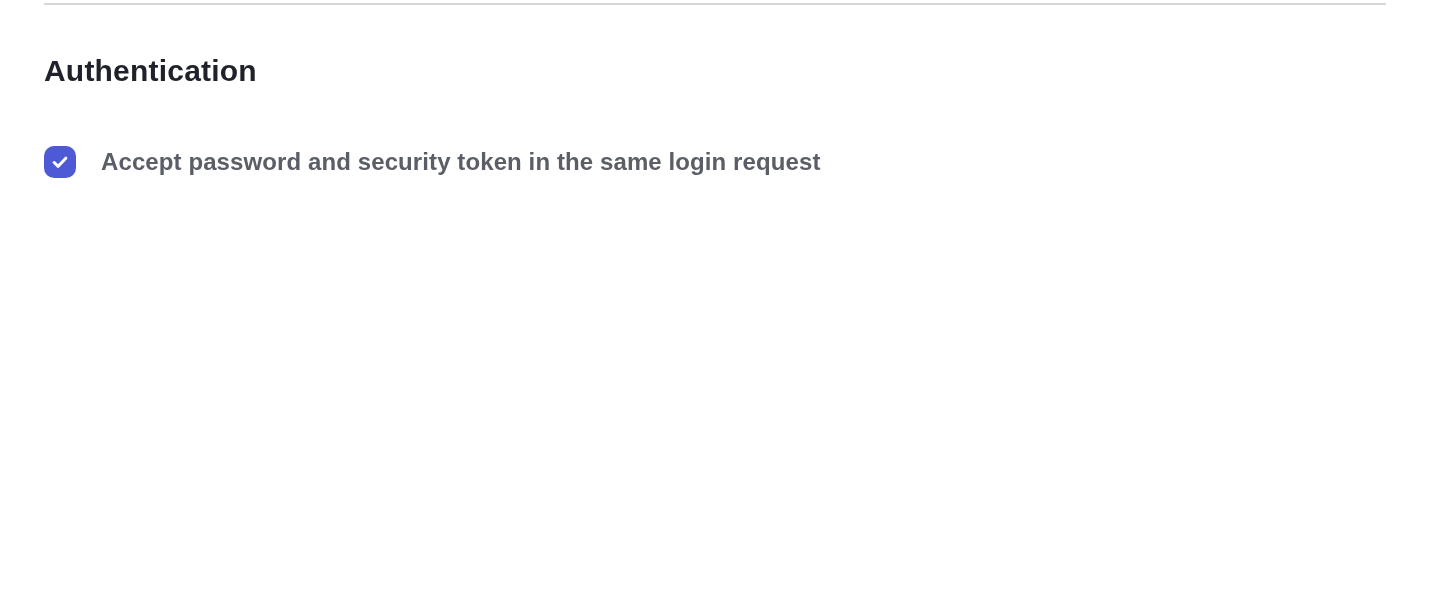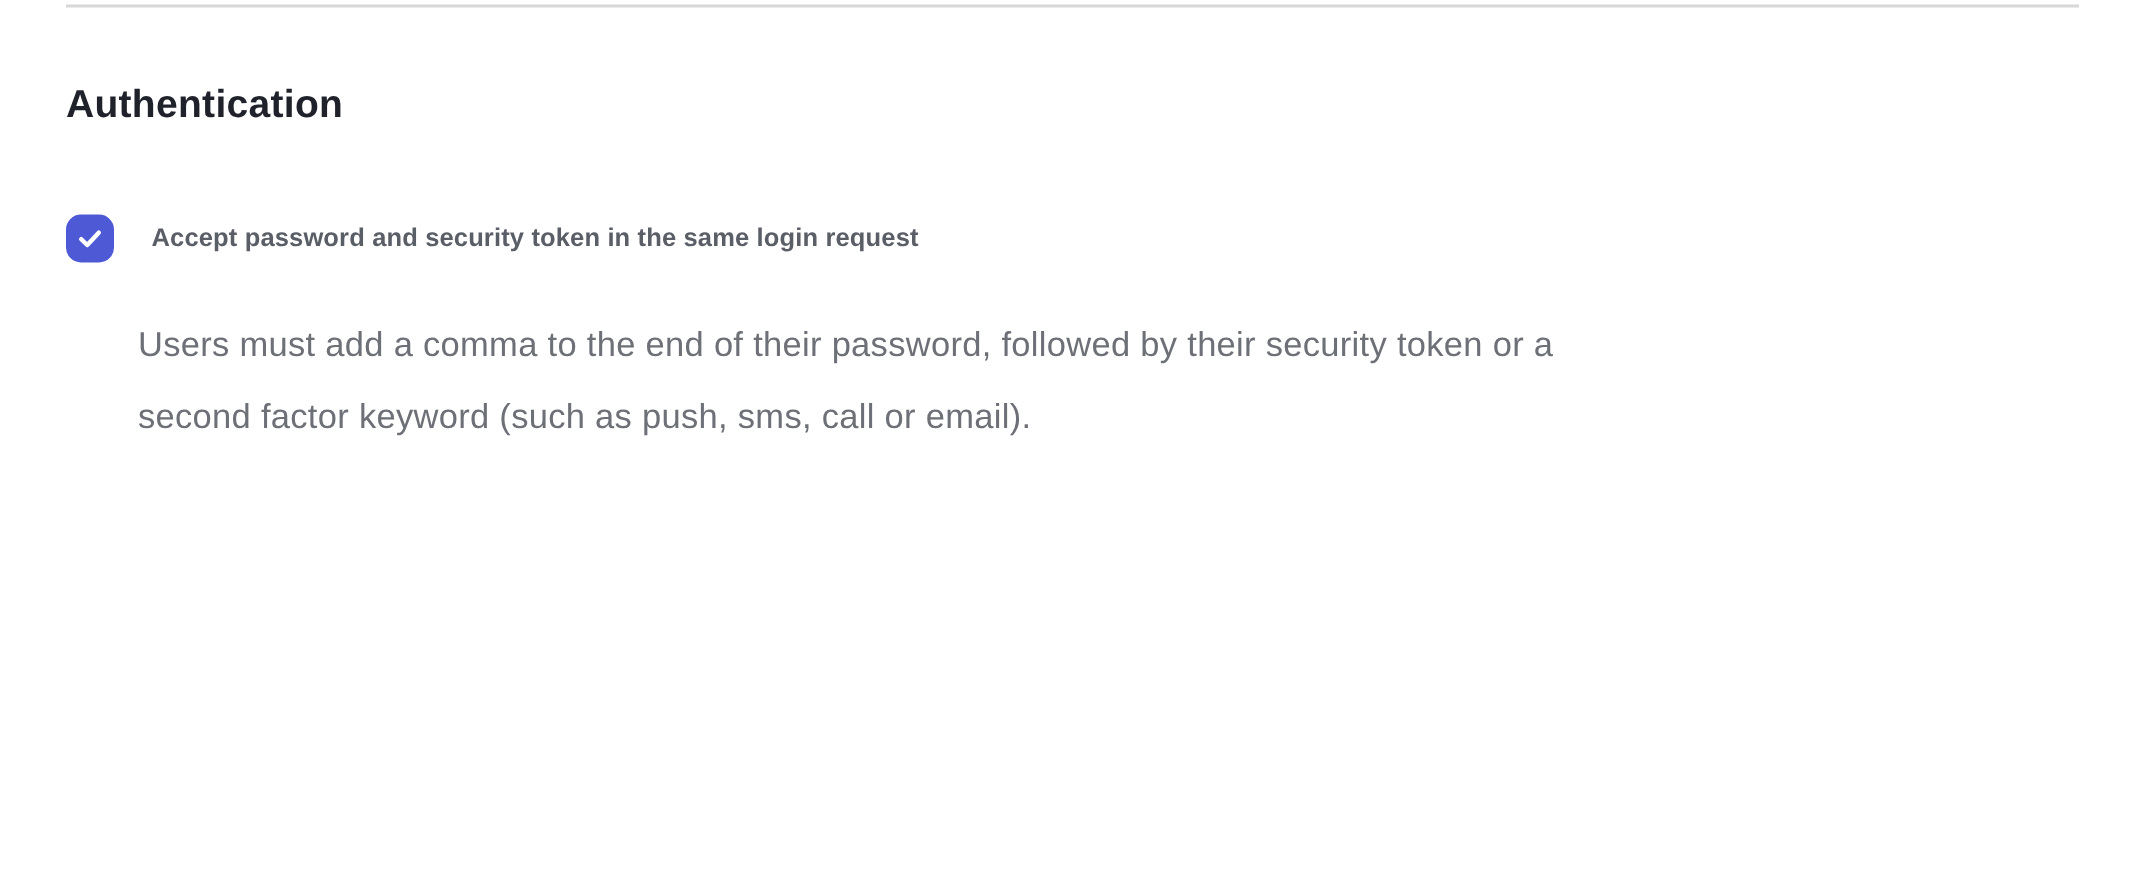--- a/index.html
+++ b/index.html
@@ -19,21 +19,21 @@
   .divider {
     position: absolute;
     top: 3px;
     left: 44px;
     width: 1342px;
     height: 2px;
     background: #d8d8d8;
   }
   .section-title {
     padding-top: 54px;
-    font-size: 26px;
+    font-size: 30px;
     font-weight: 700;
     letter-spacing: 0.2px;
     color: #1f222a;
   }
   .setting {
     margin-top: 58px;
   }
   .setting + .setting {
     margin-top: 54px;
   }
@@ -55,21 +55,21 @@
   .checkbox.focused {
     box-shadow: 0 0 0 4px #9aa1e9;
   }
   .checkbox svg {
     width: 20px;
     height: 20px;
     display: block;
   }
   .setting-label {
     margin-left: 25px;
-    font-size: 17px;
+    font-size: 24px;
     font-weight: 700;
     letter-spacing: 0.1px;
     color: #5a5e66;
     line-height: 32px;
     cursor: pointer;
   }
   .setting-desc {
     margin-left: 48px;
     margin-top: 30px;
     max-width: 1020px;
@@ -91,19 +91,18 @@
 
   <div class="setting">
     <div class="setting-head">
       <div class="checkbox checked" role="checkbox" aria-checked="true">
         <svg viewBox="0 0 24 24">
           <path d="M5 12.6 L9.8 17.2 L19 7.4" fill="none" stroke="#ffffff" stroke-width="3.6" stroke-linecap="round" stroke-linejoin="round"></path>
         </svg>
       </div>
       <div class="setting-label">Accept password and security token in the same login request</div>
     </div>
-    <p class="setting-desc">Users must add a comma to the end of their password, followed by their security token or a second factor keyword (such as push, sms, call or email).</p>
   </div>
 
   <div class="setting">
   </div>
 
 </div>
 
 </body></html>

